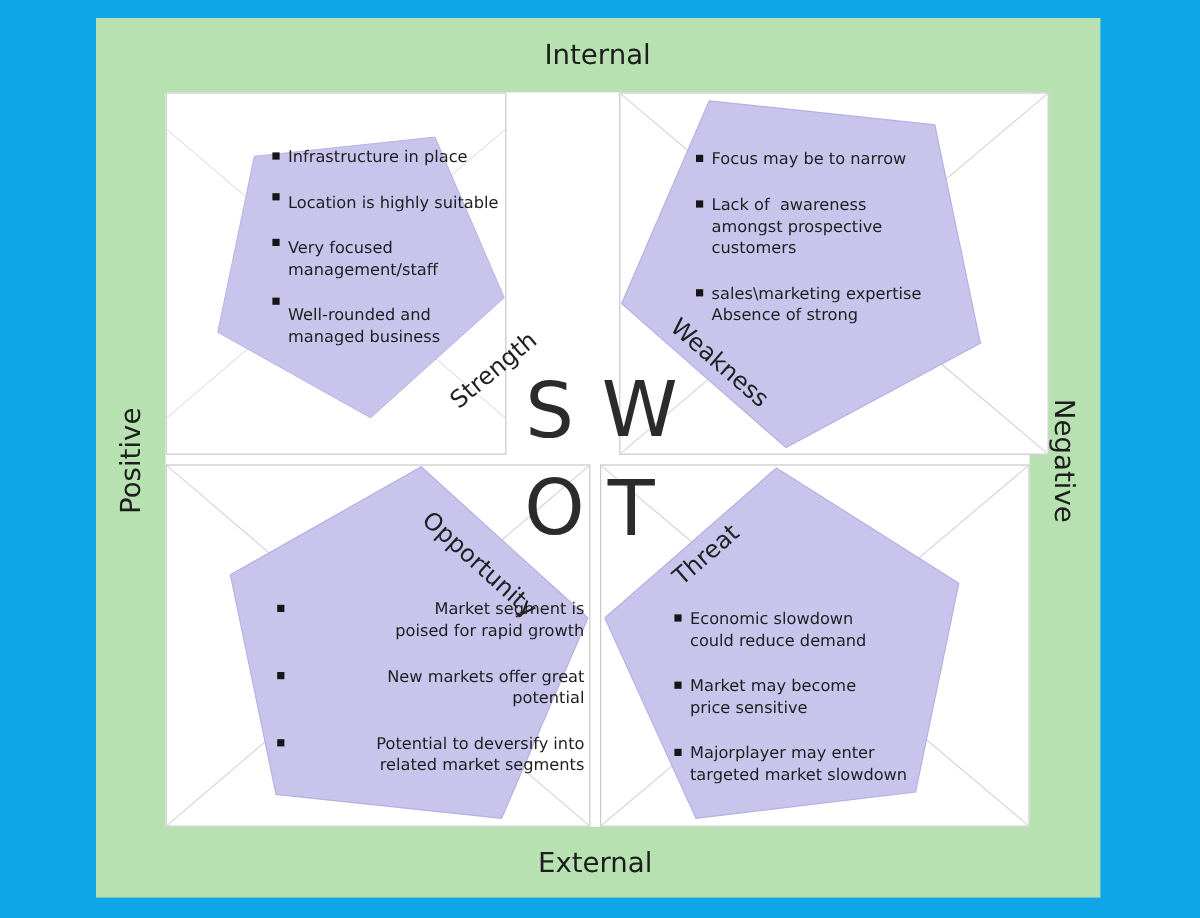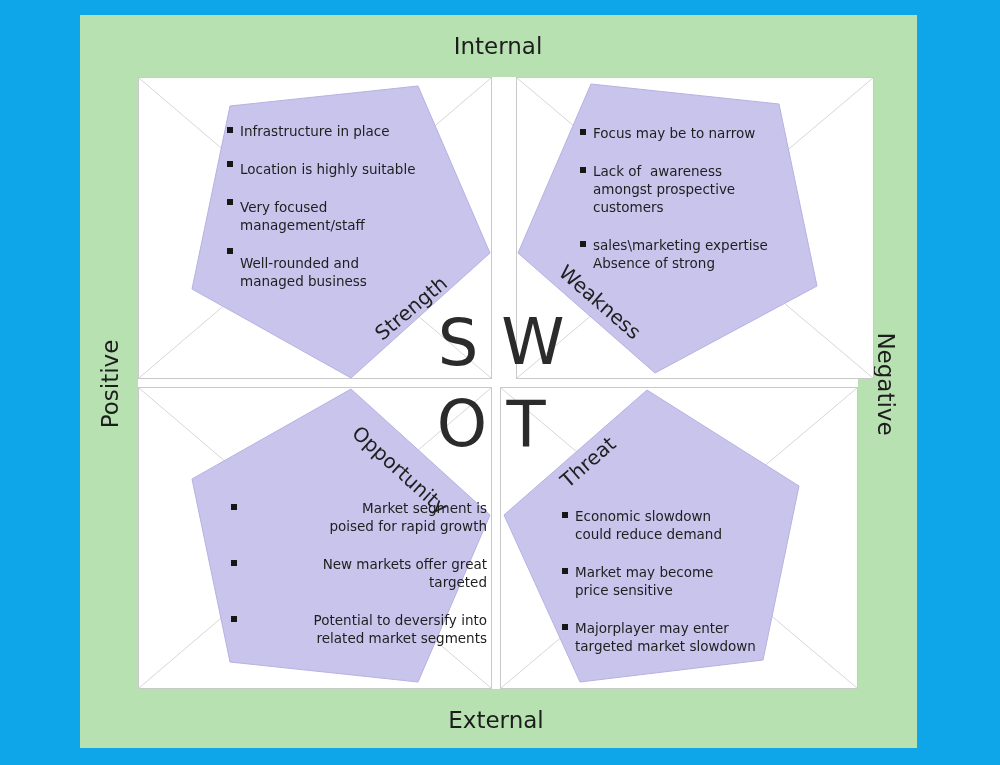--- a/index.html
+++ b/index.html
@@ -5,21 +5,21 @@
   html,body{margin:0;padding:0;background:#ffffff;}
   .stage{position:relative;width:1000px;height:765px;background:#0ea5e9;
          font-family:"DejaVu Sans",sans-serif;color:#1f1f1f;overflow:hidden;}
   .frame{position:absolute;left:80px;top:15px;width:837px;height:733px;background:#b8e1b2;}
   .inner{position:absolute;left:138px;top:77px;width:720px;height:612px;background:#ffffff;}
   .edge-label{position:absolute;font-size:23px;color:#1d1d1d;white-space:nowrap;
               transform:translate(-50%,-50%);}
   .edge-label.rot-ccw{transform:translate(-50%,-50%) rotate(-90deg);}
   .edge-label.rot-cw{transform:translate(-50%,-50%) rotate(90deg);}
   .quadrant{position:absolute;background:#ffffff;border:1px solid #c9c9c9;box-sizing:border-box;}
-  .q-tl{left:0;top:0;width:354px;height:302px;}
+  .q-tl{left:0;top:0;width:284px;height:302px;}
   .q-tr{left:378px;top:0;width:358px;height:302px;}
   .q-bl{left:0;top:310px;width:354px;height:302px;text-align:right;}
   .q-br{left:362px;top:310px;width:358px;height:302px;}
   .quadrant svg{position:absolute;left:0;top:0;width:100%;height:100%;}
   .diag{stroke:#d6d6d6;stroke-width:1;}
   .pentagon{fill:#c8c4ec;stroke:#b6b1e2;stroke-width:1;}
   .qlabel{position:absolute;font-size:20px;color:#1f1f1f;white-space:nowrap;}
   .qlabel.strength{left:272px;top:230px;transform:translate(-50%,-50%) rotate(-40deg);}
   .qlabel.weakness{left:83px;top:224px;transform:translate(-50%,-50%) rotate(41deg);}
   .qlabel.opportunity{left:261px;top:82px;transform:translate(-50%,-50%) rotate(42deg);}
@@ -136,21 +136,21 @@
           <span class="bullet"></span>
           <span class="itext">
             <span class="ln">Market segment is</span>
             <span class="ln">poised for rapid growth</span>
           </span>
         </div>
         <div class="item">
           <span class="bullet"></span>
           <span class="itext">
             <span class="ln">New markets offer great</span>
-            <span class="ln">targeted</span>
+            <span class="ln">potential</span>
           </span>
         </div>
         <div class="item">
           <span class="bullet"></span>
           <span class="itext">
             <span class="ln">Potential to deversify into</span>
             <span class="ln">related market segments</span>
           </span>
         </div>
       </div>

